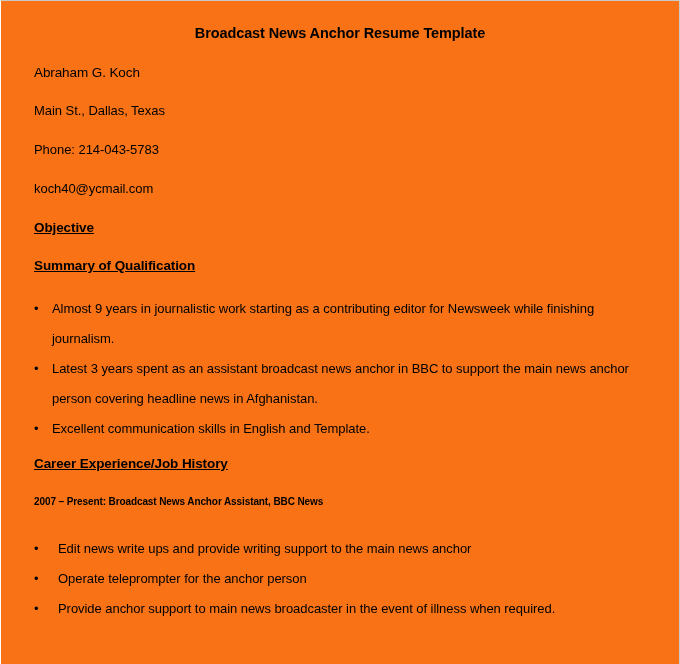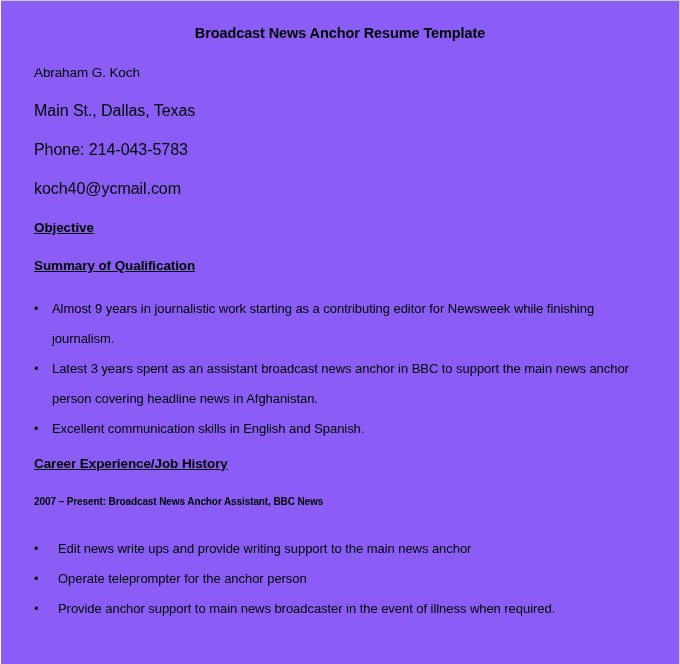--- a/index.html
+++ b/index.html
@@ -5,21 +5,21 @@
   html, body {
     margin: 0;
     padding: 0;
     background: #ffffff;
   }
 
   .page {
     position: relative;
     width: 680px;
     height: 664px;
-    background: #8b5cf6;
+    background: #f97316;
     box-sizing: border-box;
     border-top: 1px solid #c9c9c9;
     border-right: 1px solid #c9c9c9;
     border-left: 1px solid #ffffff;
     overflow: hidden;
     font-family: "Liberation Sans", sans-serif;
     color: #000000;
     -webkit-font-smoothing: none;
   }
 
@@ -44,21 +44,21 @@
 
   .name-line {
     font-size: 13.5px;
     font-weight: normal;
     letter-spacing: -0.1px;
     margin: 0 0 22px 0;
     line-height: 16px;
   }
 
   .contact-line {
-    font-size: 16px;
+    font-size: 13px;
     font-weight: normal;
     margin: 0 0 23px 0;
     line-height: 16px;
     letter-spacing: -0.05px;
   }
 
   .section-heading {
     font-size: 13.5px;
     font-weight: bold;
     letter-spacing: -0.1px;
@@ -151,21 +151,21 @@
       <li>
         <span class="dot">•</span>
         <span>Almost 9 years in journalistic work starting as a contributing editor for Newsweek while finishing journalism.</span>
       </li>
       <li>
         <span class="dot">•</span>
         <span>Latest 3 years spent as an assistant broadcast news anchor in BBC to support the main news anchor person covering headline news in Afghanistan.</span>
       </li>
       <li>
         <span class="dot">•</span>
-        <span>Excellent communication skills in English and Spanish.</span>
+        <span>Excellent communication skills in English and Template.</span>
       </li>
     </ul>
 
     <div class="spacer-career"></div>
 
     <div class="section-heading">Career Experience/Job History</div>
 
     <div class="job-heading">2007 – Present: Broadcast News Anchor Assistant, BBC News</div>
 
     <ul class="bullets wide">

